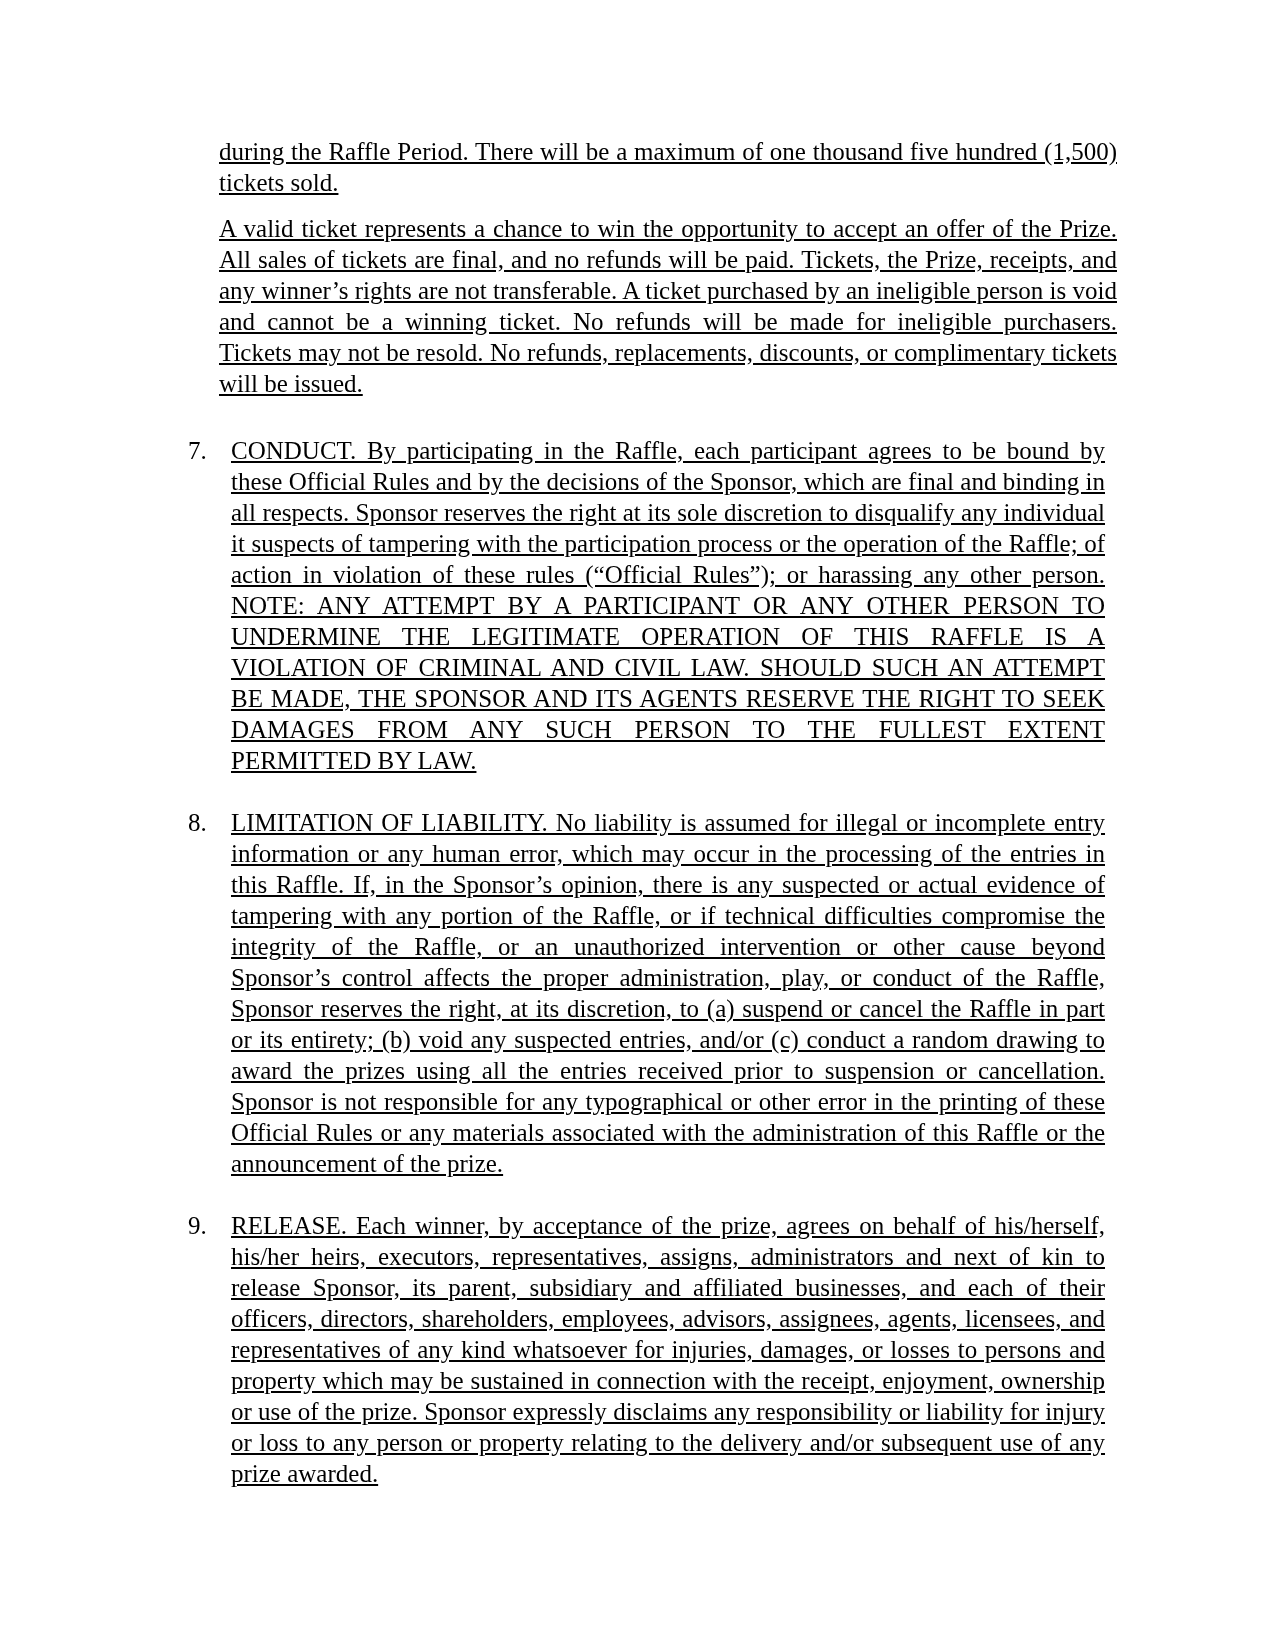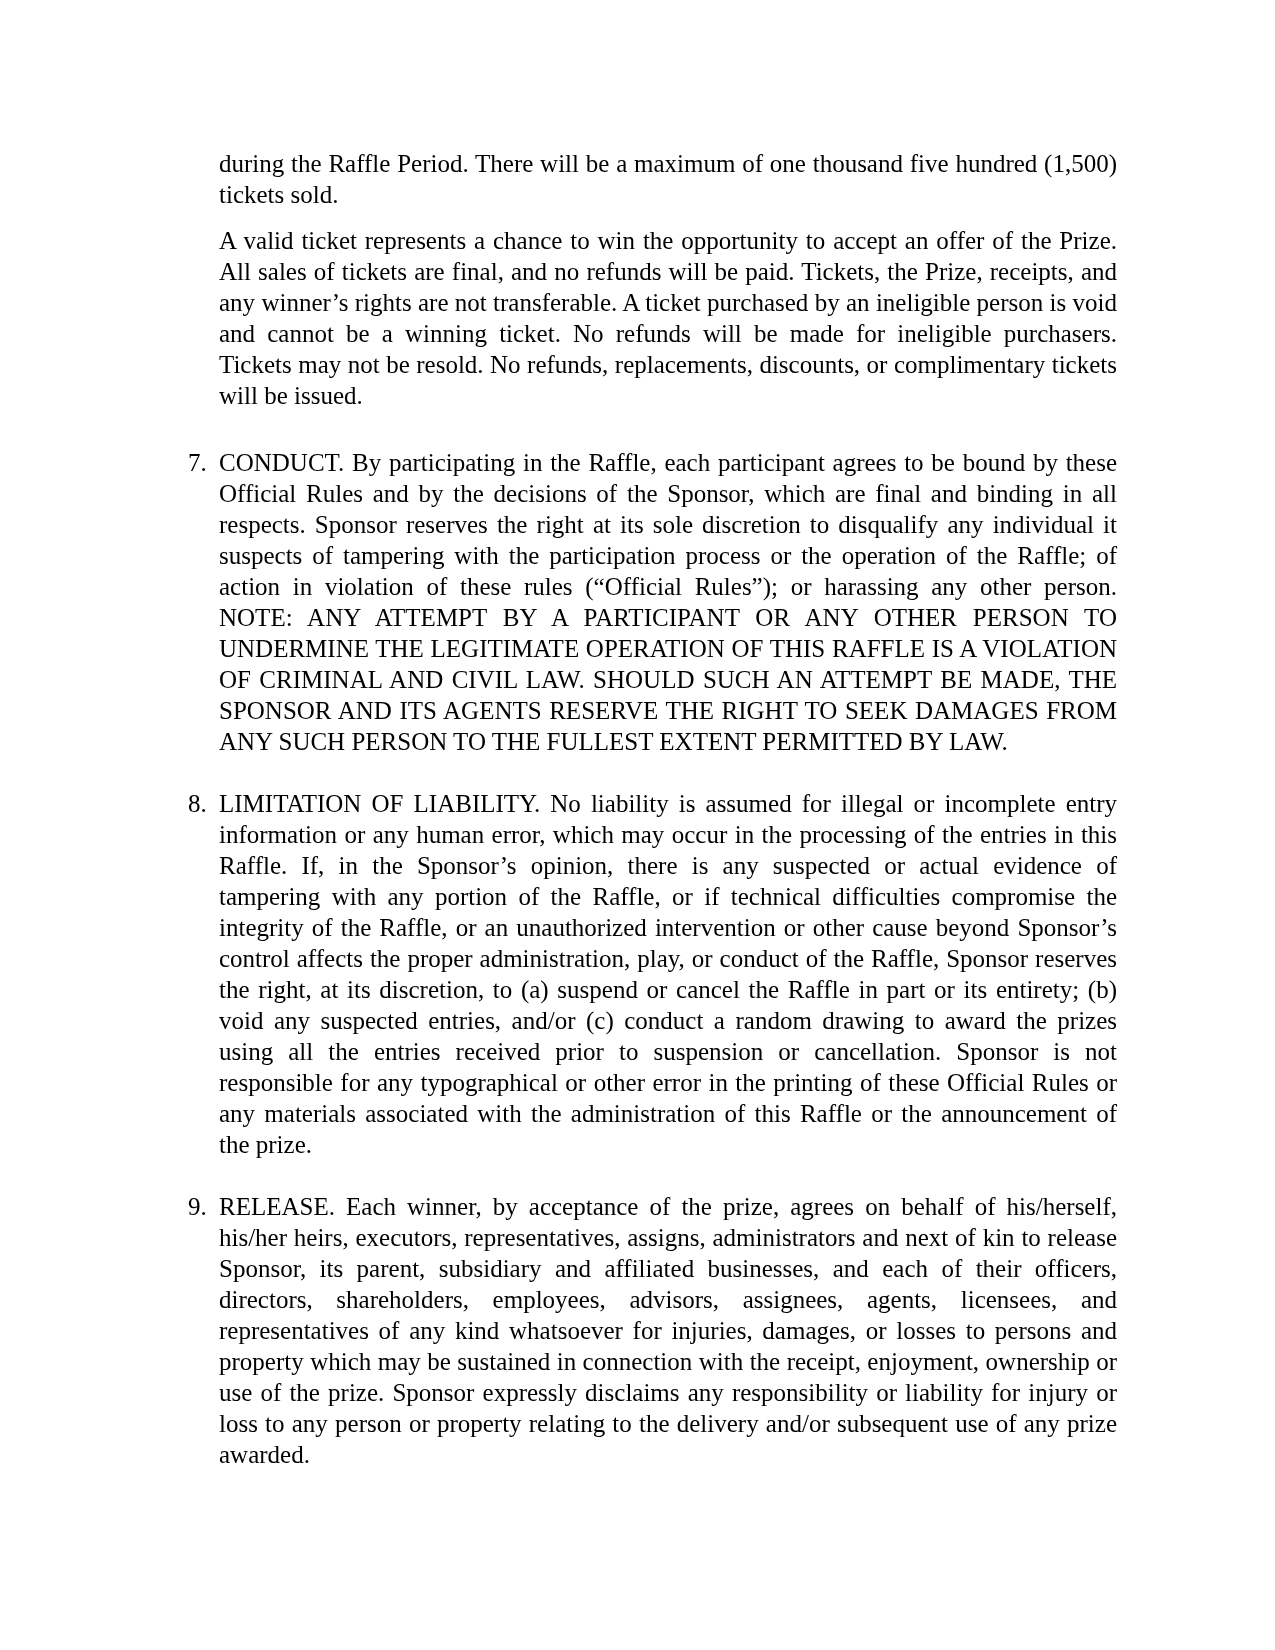--- a/index.html
+++ b/index.html
@@ -14,22 +14,23 @@
     background: #ffffff;
     color: #000000;
     font-family: "Liberation Serif", serif;
     font-size: 25px;
     line-height: 31px;
     overflow: hidden;
   }
   .content {
     position: absolute;
     left: 188px;
-    top: 148px;
+    top: 136px;
     width: 929px;
+    text-decoration: underline;
   }
   .para {
     margin: 0 0 15px 31px;
     text-align: justify;
   }
   .para.gap-large {
     margin-bottom: 36px;
   }
   .item {
     position: relative;
@@ -37,21 +38,21 @@
     margin: 0 0 31px 0;
     text-align: justify;
   }
   .item .num {
     position: absolute;
     left: 0;
     top: 0;
     text-align: left;
   }
   .item .itext {
-    margin: 0;
+    margin: 12px;
     text-align: justify;
   }
 </style>
 </head>
 <body>
 
 <div class="page">
   <div class="content">
 
     <p class="para">during the Raffle Period. There will be a maximum of one thousand five hundred (1,500) tickets sold.</p>

